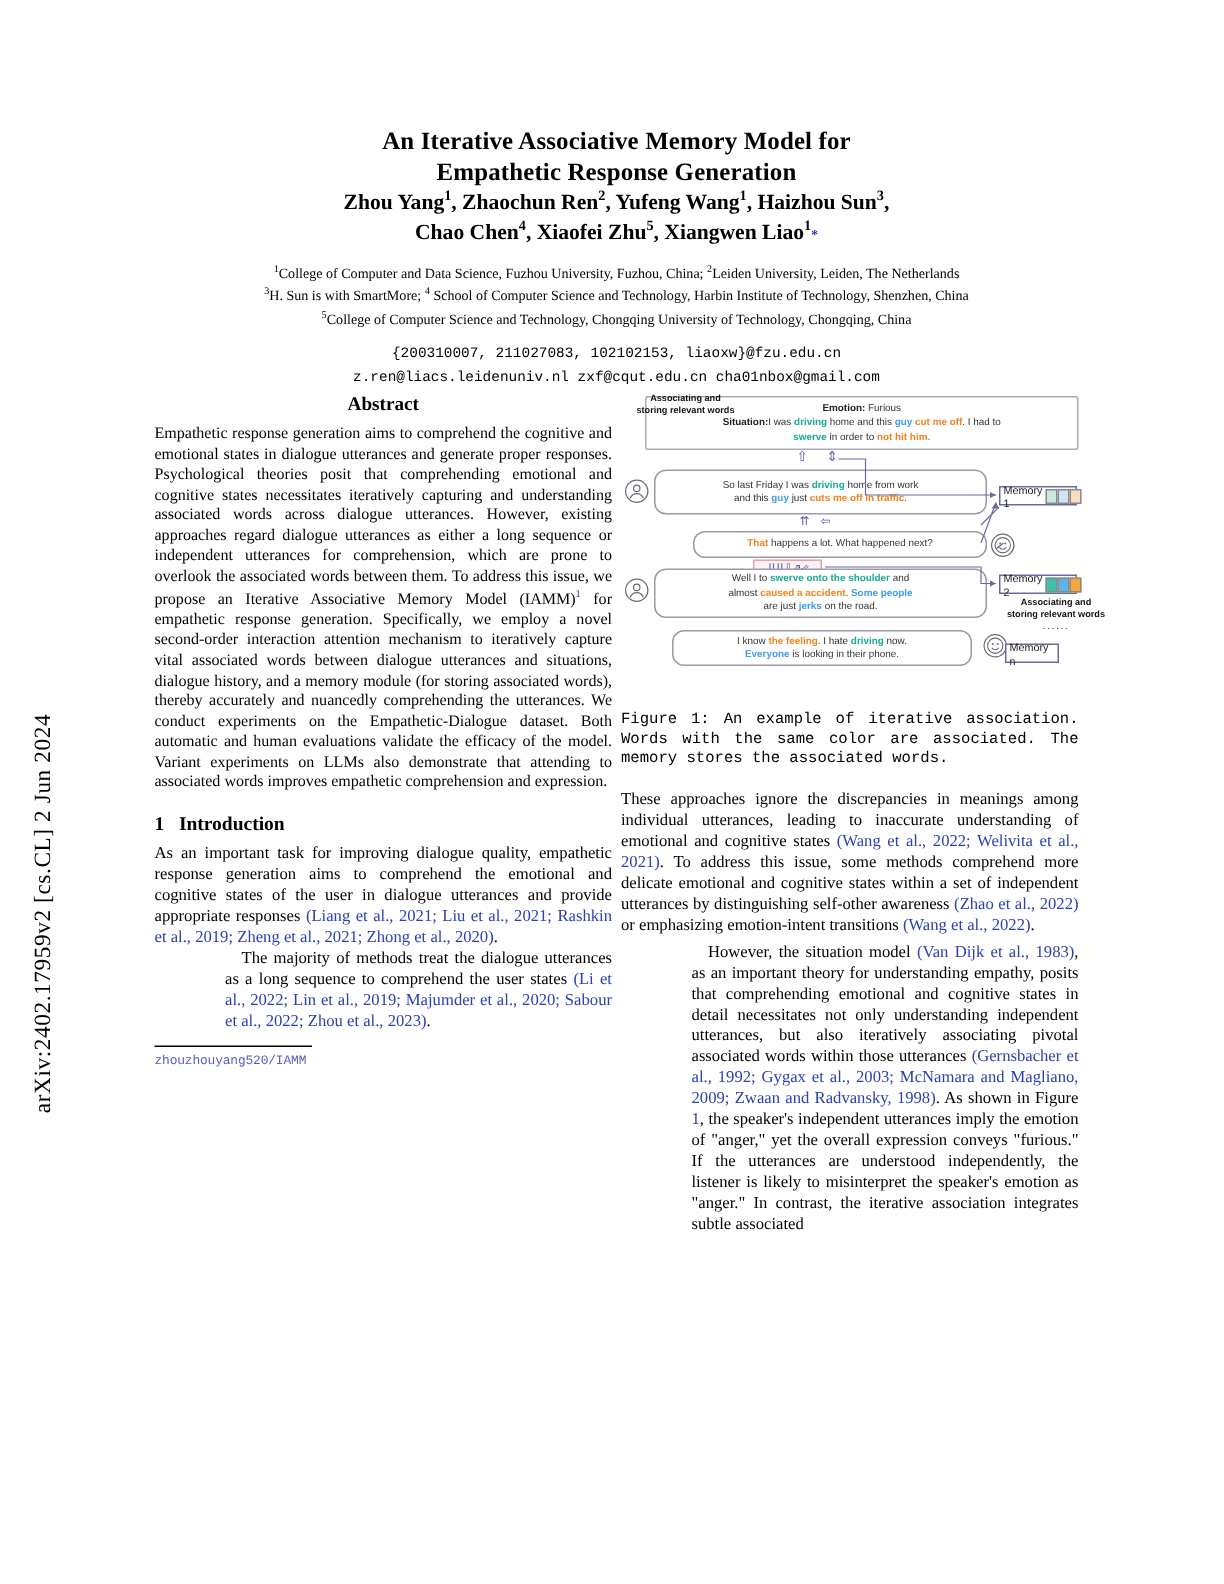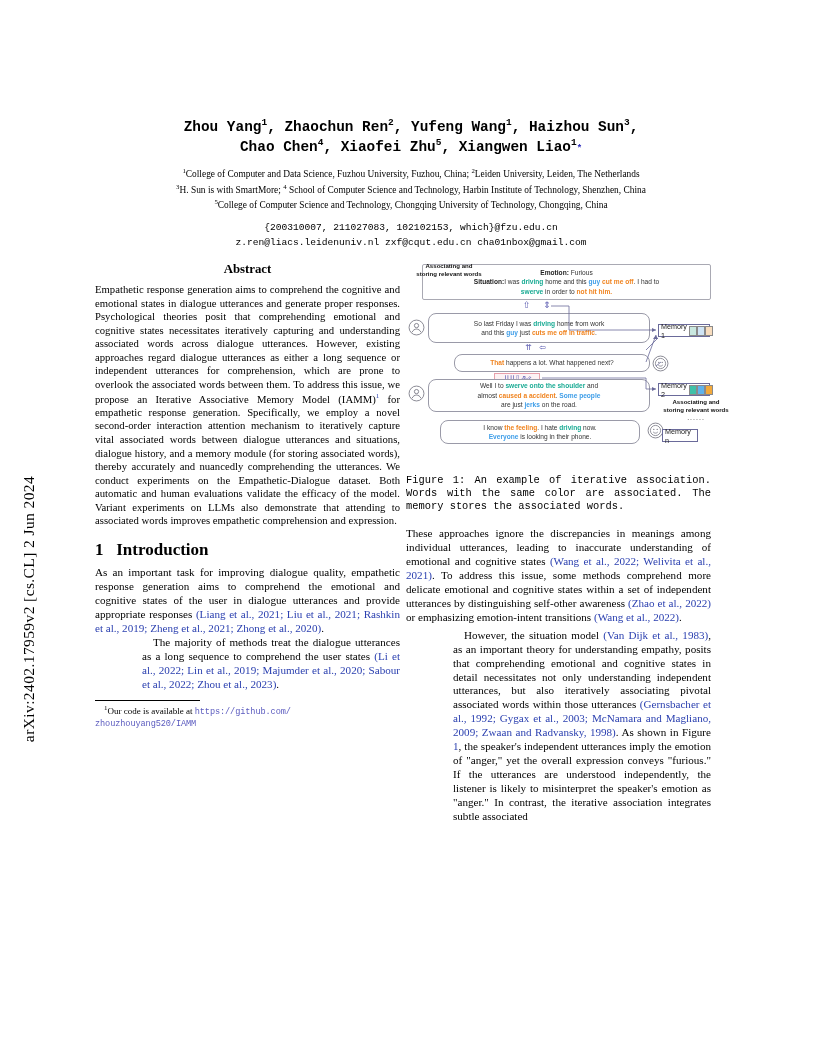--- a/index.html
+++ b/index.html
@@ -42,22 +42,20 @@
     font-weight: bold;
     line-height: 1.28;
     margin-top: 83px;
     letter-spacing: 0.1px;
   }
   .authors {
     text-align: center;
     font-size: 14.4px;
     font-weight: bold;
     line-height: 1.34;
-    margin-top: 13px;
-    font-family: Liberation Mono, monospace;
   }
   .authors sup { font-size: 9.5px; font-weight: bold; }
   .authors .star { color:#2b2bbb; font-size: 9px; }
 
   .affil {
     text-align: center;
     font-size: 9.4px;
     line-height: 1.42;
     margin-top: 9px;
   }
@@ -70,40 +68,41 @@
     margin-top: 7px;
   }
 
   
   .cols {
     position: absolute;
     top: 262px; left: 0;
     width: 632px;
     display: flex;
     gap: 6px;
+    justify-content: center;
   }
   .col { width: 305px; }
   .abs-h { text-align: center; font-size: 12.8px; font-weight: bold; margin-bottom: 6px; }
 
   p.body {
     font-size: 11.1px;
     line-height: 1.258;
     text-align: justify;
     margin: 0;
     text-indent: 0;
     hyphens: auto;
     -webkit-hyphens: auto;
   }
   p.body.indent { text-indent: 11px; margin-left: 47px; }
   .abstract p.body { font-size: 10.7px; line-height: 1.27; }
   .cite { color: #2c41b0; }
   .sup-blue { color:#2c41b0; font-size: 7px; vertical-align: super; }
 
   .sec-num-h {
-    font-size: 17px; font-weight: bold;
+    font-size: 13px; font-weight: bold;
     margin: 12px 0 6px 0;
   }
 
   
   .footnote-rule {
     width: 105px; height: 0; border-top: 0.8px solid #000;
     margin: 8px 0 3px 0;
   }
   .footnote {
     font-size: 9px;
@@ -201,36 +200,37 @@
   }
 </style>
 </head>
 <body>
 
 <div class="arxiv-stamp">arXiv:2402.17959v2  [cs.CL]  2 Jun 2024</div>
 
 <div class="page">
 
   <div class="title">
-    <br>
+    <span>An Iterative Associative Memory Model for</span><br>
+    <span>Empathetic Response Generation</span>
   </div>
 
   <div class="authors">
     <span>Zhou Yang<sup>1</sup>, Zhaochun Ren<sup>2</sup>, Yufeng Wang<sup>1</sup>, Haizhou Sun<sup>3</sup>,</span><br>
     <span>Chao Chen<sup>4</sup>, Xiaofei Zhu<sup>5</sup>, Xiangwen Liao<sup>1</sup><span class="star">*</span></span>
   </div>
 
   <div class="affil">
     <div><sup>1</sup>College of Computer and Data Science, Fuzhou University, Fuzhou, China; <sup>2</sup>Leiden University, Leiden, The Netherlands</div>
     <div><sup>3</sup>H. Sun is with SmartMore; <sup>4</sup> School of Computer Science and Technology, Harbin Institute of Technology, Shenzhen, China</div>
     <div><sup>5</sup>College of Computer Science and Technology, Chongqing University of Technology, Chongqing, China</div>
   </div>
 
   <div class="emails">
-    <div>{200310007, 211027083, 102102153, which}@fzu.edu.cn</div>
+    <div>{200310007, 211027083, 102102153, liaoxw}@fzu.edu.cn</div>
     <div>z.ren@liacs.leidenuniv.nl  zxf@cqut.edu.cn  cha01nbox@gmail.com</div>
   </div>
 
   <div class="cols">
 
     <div class="col">
 
       <div class="abstract">
         <div class="abs-h">Abstract</div>
         <p class="body"><span>Empathetic response generation aims to comprehend the cognitive and emotional states in dialogue utterances and generate proper responses. Psychological theories posit that comprehending emotional and cognitive states necessitates iteratively capturing and understanding associated words across dialogue utterances. However, existing approaches regard dialogue utterances as either a long sequence or independent utterances for comprehension, which are prone to overlook the associated words between them. To address this issue, we propose an Iterative Associative Memory Model (IAMM)</span><span class="sup-blue">1</span><span> for empathetic response generation. Specifically, we employ a novel second-order interaction attention mechanism to iteratively capture vital associated words between dialogue utterances and situations, dialogue history, and a memory module (for storing associated words), thereby accurately and nuancedly comprehending the utterances. We conduct experiments on the Empathetic-Dialogue dataset. Both automatic and human evaluations validate the efficacy of the model. Variant experiments on LLMs also demonstrate that attending to associated words improves empathetic comprehension and expression.</span></p>
@@ -239,21 +239,20 @@
       <div class="sec-num-h">
         <span>1</span>&nbsp;&nbsp;&nbsp;<span>Introduction</span>
       </div>
 
       <p class="body"><span>As an important task for improving dialogue quality, empathetic response generation aims to comprehend the emotional and cognitive states of the user in dialogue utterances and provide appropriate responses </span><span class="cite">(Liang et al., 2021; Liu et al., 2021; Rashkin et al., 2019; Zheng et al., 2021; Zhong et al., 2020)</span><span>.</span></p>
 
       <p class="body indent"><span>The majority of methods treat the dialogue utterances as a long sequence to comprehend the user states </span><span class="cite">(Li et al., 2022; Lin et al., 2019; Majumder et al., 2020; Sabour et al., 2022; Zhou et al., 2023)</span><span>.</span></p>
 
       <div class="footnote-rule"></div>
       <div class="footnote">
-        <div style="text-align:justify; text-indent:9px"><span class="fn-mark">1</span><span>Our code is available at </span><span class="mono-link">https://github.com/</span></div>
         <div style="text-align:left"><span class="mono-link">zhouzhouyang520/IAMM</span></div>
       </div>
 
     </div>
 
     <div class="col">
 
       <div class="figure">
 
         <div class="fbox situation">

